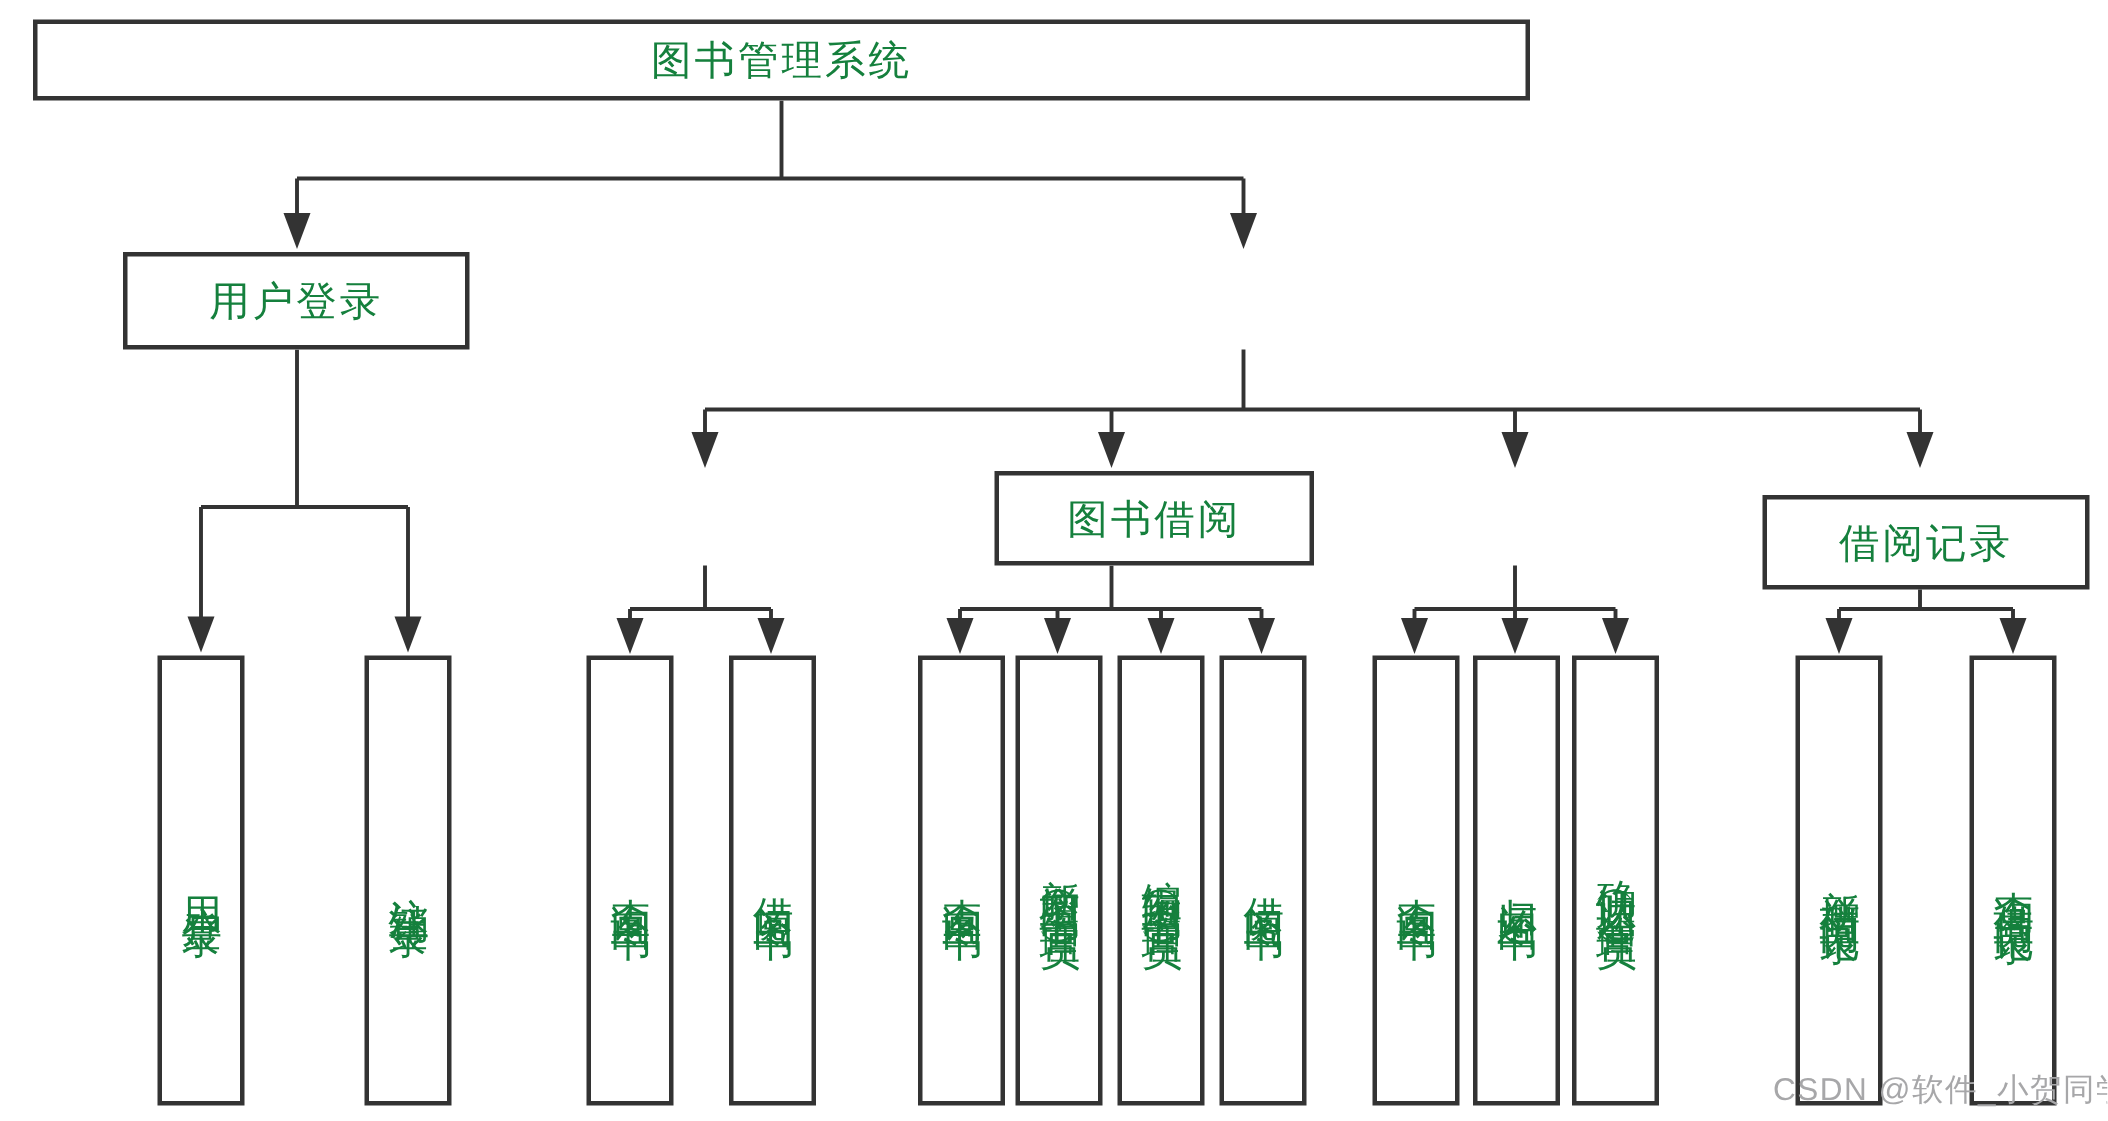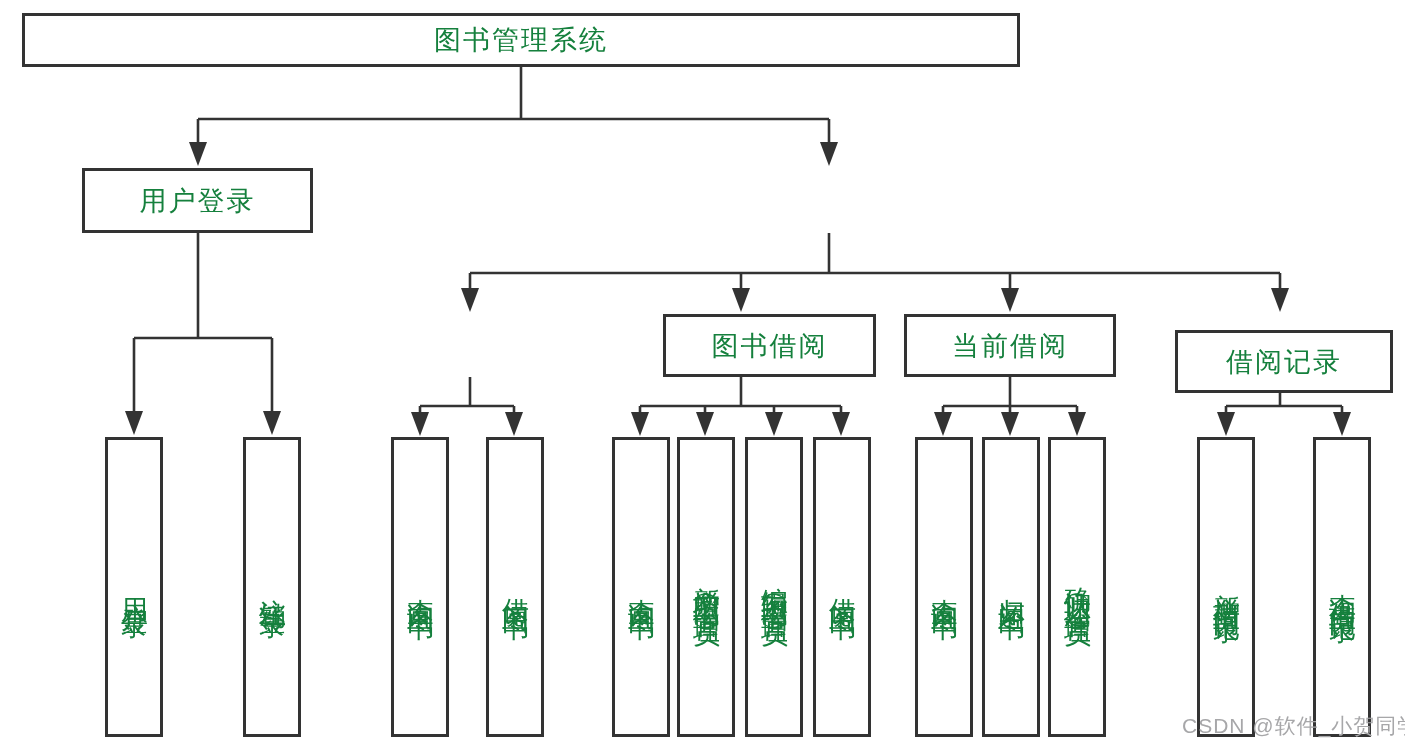--- a/index.html
+++ b/index.html
@@ -157,23 +157,20 @@
     <span>图书管理系统</span>
   </div>
 
   <div class="node h-label" id="n-login">
     <span>用户登录</span>
   </div>
 
   <div class="node h-label" id="n-bor">
     <span>图书借阅</span>
   </div>
-  <div class="node h-label" id="n-cur">
-    <span>当前借阅</span>
-  </div>
   <div class="node h-label" id="n-hist">
     <span>借阅记录</span>
   </div>
 
   <div class="node leaf" id="lf-a1">
     <span class="vtext">用户登录</span>
   </div>
   <div class="node leaf" id="lf-a2">
     <span class="vtext">注销登录</span>
   </div>

